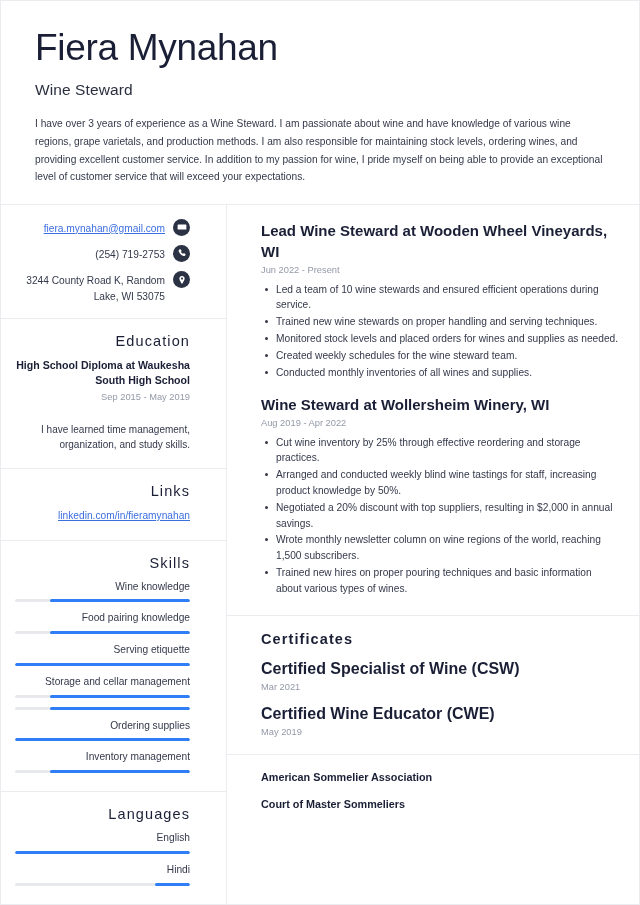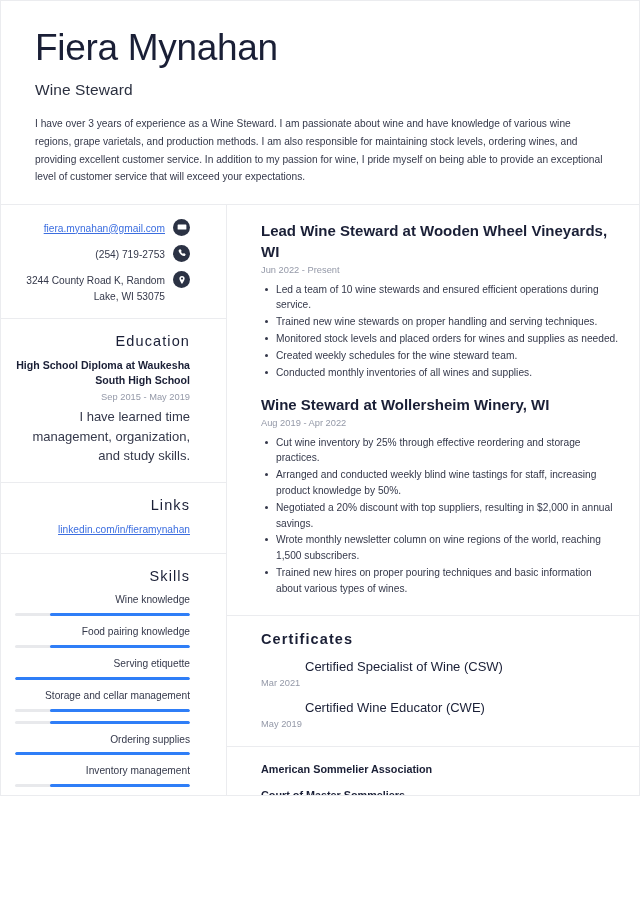--- a/index.html
+++ b/index.html
@@ -8,21 +8,21 @@
     width: 640px;
     height: 905px;
     background: #ffffff;
     font-family: "Liberation Sans", sans-serif;
     -webkit-font-smoothing: antialiased;
   }
 
   #resume {
     position: relative;
     width: 640px;
-    height: 796px;
+    height: 905px;
     background: #ffffff;
     border: 1px solid #ebecef;
     overflow: hidden;
   }
 
   
   .header {
     padding: 26px 34px 18px 34px;
     border-bottom: 1px solid #ebecef;
   }
@@ -124,37 +124,37 @@
     color: #1a1f36;
     line-height: 1.42;
   }
   .edu-date {
     font-size: 9.3px;
     color: #9499a8;
     margin-top: 3px;
     line-height: 1.4;
   }
   .edu-desc {
-    font-size: 13px;
+    font-size: 10px;
     color: #34384a;
     line-height: 1.52;
-    margin-top: 3px;
+    margin-top: 18px;
   }
 
   
   .side-link {
     font-size: 10.2px;
     color: #3c6ee0;
     text-decoration: underline;
     line-height: 1.5;
   }
 
   
   .bar-item { margin-bottom: 9px; }
-  .bar-item:last-child { margin-bottom: 18px; text-align: right; }
+  .bar-item:last-child { margin-bottom: 2px; text-align: right; }
   .bar-label {
     font-size: 10.2px;
     color: #34384a;
     line-height: 1.45;
     margin-bottom: 5px;
   }
   .bar-track {
     position: relative;
     height: 3px;
     background: #e8e9ec;
@@ -219,25 +219,24 @@
     top: 6px;
     width: 3px;
     height: 3px;
     border-radius: 50%;
     background: #34384a;
   }
 
   .cert-entry { margin-bottom: 11px; }
   .cert-entry:last-child { margin-bottom: 0; }
   .cert-name {
-    font-size: 13px;
-    font-weight: 400;
+    font-size: 16px;
+    font-weight: 700;
     color: #1a1f36;
     line-height: 1.4;
-    margin-left: 44px;
   }
   .cert-date {
     font-size: 9.3px;
     color: #9499a8;
     margin-top: 2px;
   }
 
   .mem-entry {
     font-size: 10.8px;
     font-weight: 700;

